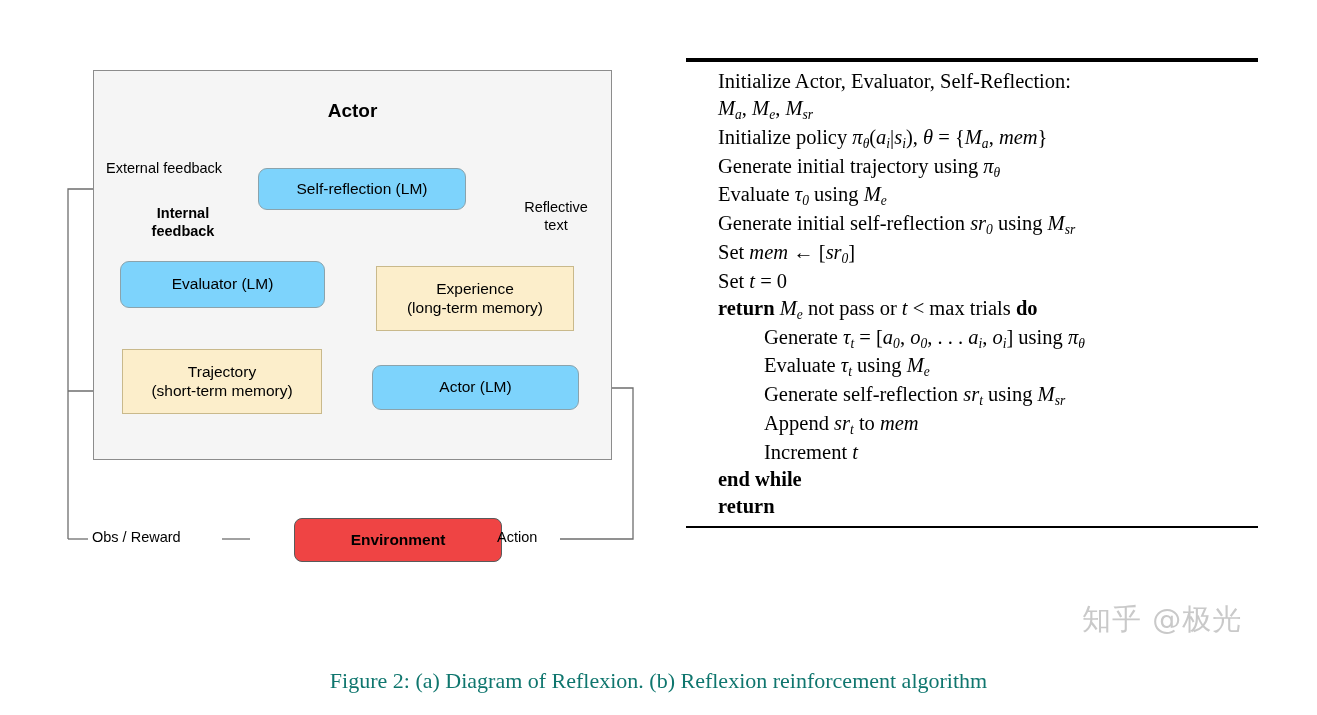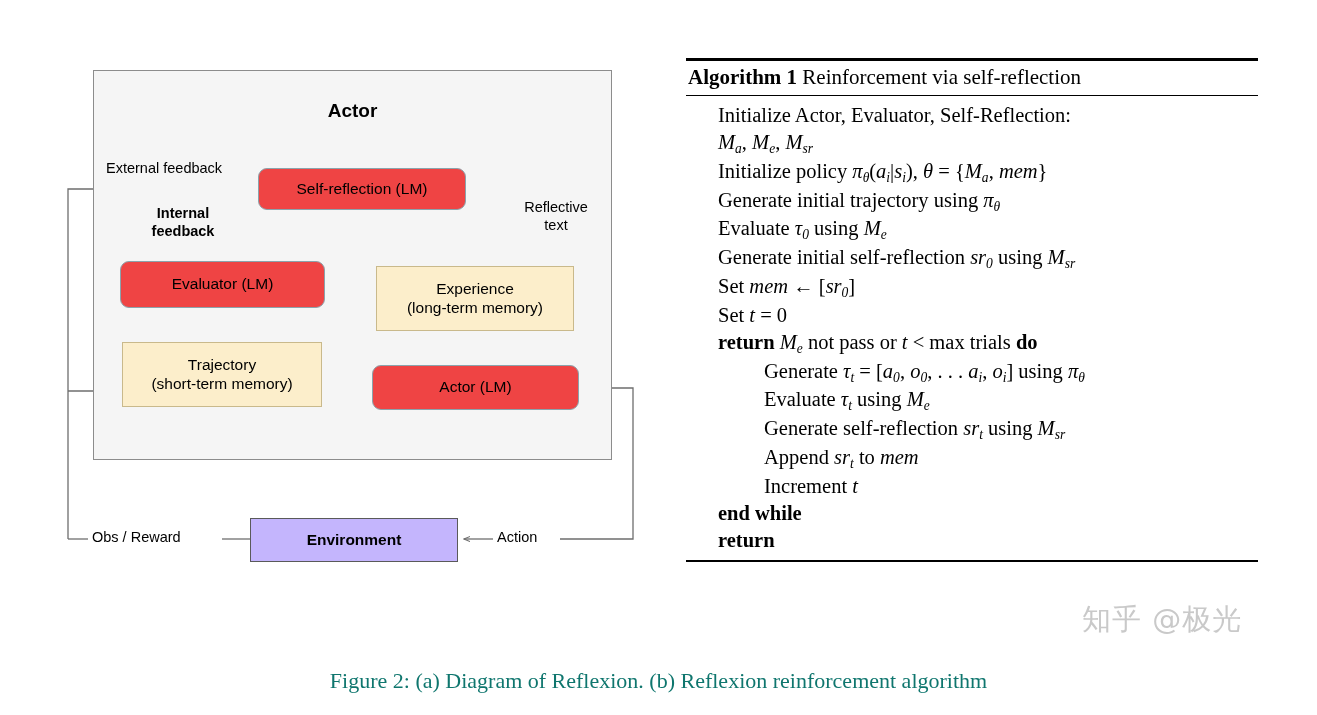--- a/index.html
+++ b/index.html
@@ -24,28 +24,28 @@
     text-align:center;font-size:19px;font-weight:bold;color:#000;
     font-family:"Liberation Sans",sans-serif;
   }
 
   .node{
     position:absolute;box-sizing:border-box;
     display:flex;align-items:center;justify-content:center;
     text-align:center;line-height:1.18;color:#000;
     font-family:"Liberation Sans",sans-serif;font-size:15.5px;
   }
-  .node.lm{background:#ef4444;border:1.1px solid #8ba3ac;border-radius:9px;}
+  .node.lm{background:#7dd3fc;border:1.1px solid #8ba3ac;border-radius:9px;}
   .node.mem{background:#fceecb;border:1.1px solid #c9b98b;border-radius:0;}
-  .node.env{background:#c4b5fd;border:1.4px solid #5a5a5a;border-radius:0;font-weight:bold;}
+  .node.env{background:#ef4444;border:1.4px solid #5a5a5a;border-radius:8px;font-weight:bold;margin-left:44px;}
 
   #n-selfreflection{left:258px;top:168px;width:208px;height:42px;}
   #n-evaluator{left:120px;top:261px;width:205px;height:47px;}
   #n-experience{left:376px;top:266px;width:198px;height:65px;}
-  #n-trajectory{left:122px;top:342px;width:200px;height:65px;}
+  #n-trajectory{left:122px;top:349px;width:200px;height:65px;}
   #n-actor{left:372px;top:365px;width:207px;height:45px;}
   #n-environment{left:250px;top:518px;width:208px;height:44px;}
 
   .lbl{
     position:absolute;color:#000;font-size:14.5px;line-height:1.22;
     font-family:"Liberation Sans",sans-serif;text-align:center;white-space:pre-line;
   }
   #lbl-external{left:106px;top:160px;text-align:left;}
   #lbl-internal{left:141px;top:205px;width:84px;font-weight:bold;}
   #lbl-reflective{left:512px;top:199px;width:88px;}
@@ -149,24 +149,20 @@
     <div class="lbl" id="lbl-internal">Internal
 feedback</div>
     <div class="lbl" id="lbl-reflective">Reflective
 text</div>
     <div class="lbl" id="lbl-obs">Obs / Reward</div>
     <div class="lbl" id="lbl-action">Action</div>
   </div>
 
   <div id="algo">
     <div class="rule-thick"></div>
-    <div class="algo-head">
-      <b>Algorithm 1</b>
-      <span>Reinforcement via self-reflection</span>
-    </div>
     <div class="rule-thin"></div>
 
     <div class="algo-body">
       <div class="aline">Initialize Actor, Evaluator, Self-Reflection:</div>
       <div class="aline"><i class="m">M<sub>a</sub></i>, <i class="m">M<sub>e</sub></i>, <i class="m">M<sub>sr</sub></i></div>
       <div class="aline">Initialize policy <i class="m">π<sub>θ</sub></i>(<i class="m">a<sub>i</sub></i>|<i class="m">s<sub>i</sub></i>), <i class="m">θ</i> = {<i class="m">M<sub>a</sub></i>, <i class="m">mem</i>}</div>
       <div class="aline">Generate initial trajectory using <i class="m">π<sub>θ</sub></i></div>
       <div class="aline">Evaluate <i class="m">τ<sub>0</sub></i> using <i class="m">M<sub>e</sub></i></div>
       <div class="aline">Generate initial self-reflection <i class="m">sr<sub>0</sub></i> using <i class="m">M<sub>sr</sub></i></div>
       <div class="aline">Set <i class="m">mem</i> ← [<i class="m">sr<sub>0</sub></i>]</div>

